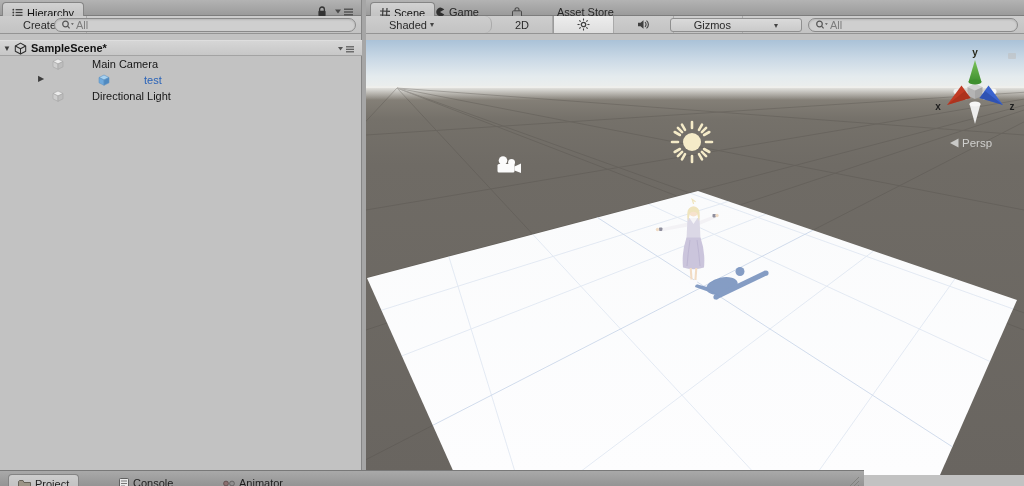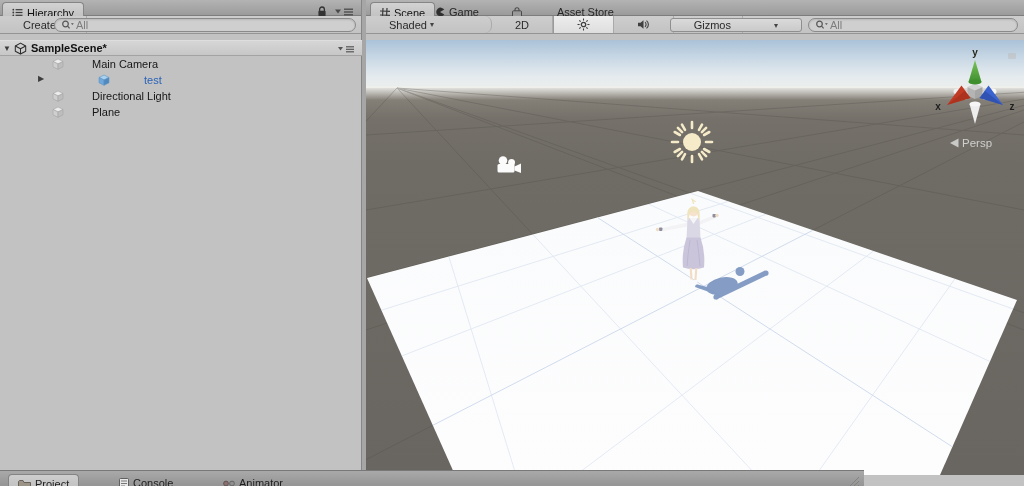--- a/index.html
+++ b/index.html
@@ -154,31 +154,20 @@
     <span class="icon" style="margin-right:4px;">
       <svg width="12" height="12">
           <polygon points="6,1 11,3.5 6,6 1,3.5" fill="#ececec" stroke="#a5a5a5" stroke-width=".6"></polygon>
           <polygon points="1,3.5 6,6 6,11.3 1,8.8" fill="#cfcfcf" stroke="#a5a5a5" stroke-width=".6"></polygon>
           <polygon points="11,3.5 6,6 6,11.3 11,8.8" fill="#bdbdbd" stroke="#a5a5a5" stroke-width=".6"></polygon>
         </svg>
     </span>
     <span class="lbl">Directional Light</span>
   </div>
 
-  <div class="hrow abs" style="top:106px;">
-    <span style="width:28px;"></span>
-    <span class="icon" style="margin-right:4px;">
-      <svg width="12" height="12">
-          <polygon points="6,1 11,3.5 6,6 1,3.5" fill="#ececec" stroke="#a5a5a5" stroke-width=".6"></polygon>
-          <polygon points="1,3.5 6,6 6,11.3 1,8.8" fill="#cfcfcf" stroke="#a5a5a5" stroke-width=".6"></polygon>
-          <polygon points="11,3.5 6,6 6,11.3 11,8.8" fill="#bdbdbd" stroke="#a5a5a5" stroke-width=".6"></polygon>
-        </svg>
-    </span>
-    <span class="lbl">Plane</span>
-  </div>
 </div>
 
 <div id="divider" class="abs"></div>
 
 <div id="right-panel" class="abs">
   <div class="tabbar">
     <div class="tab active" style="left:4px;">
       <span class="icon">
         <svg width="10" height="10">
             <g stroke="#3f3f3f" stroke-width="1.2">

